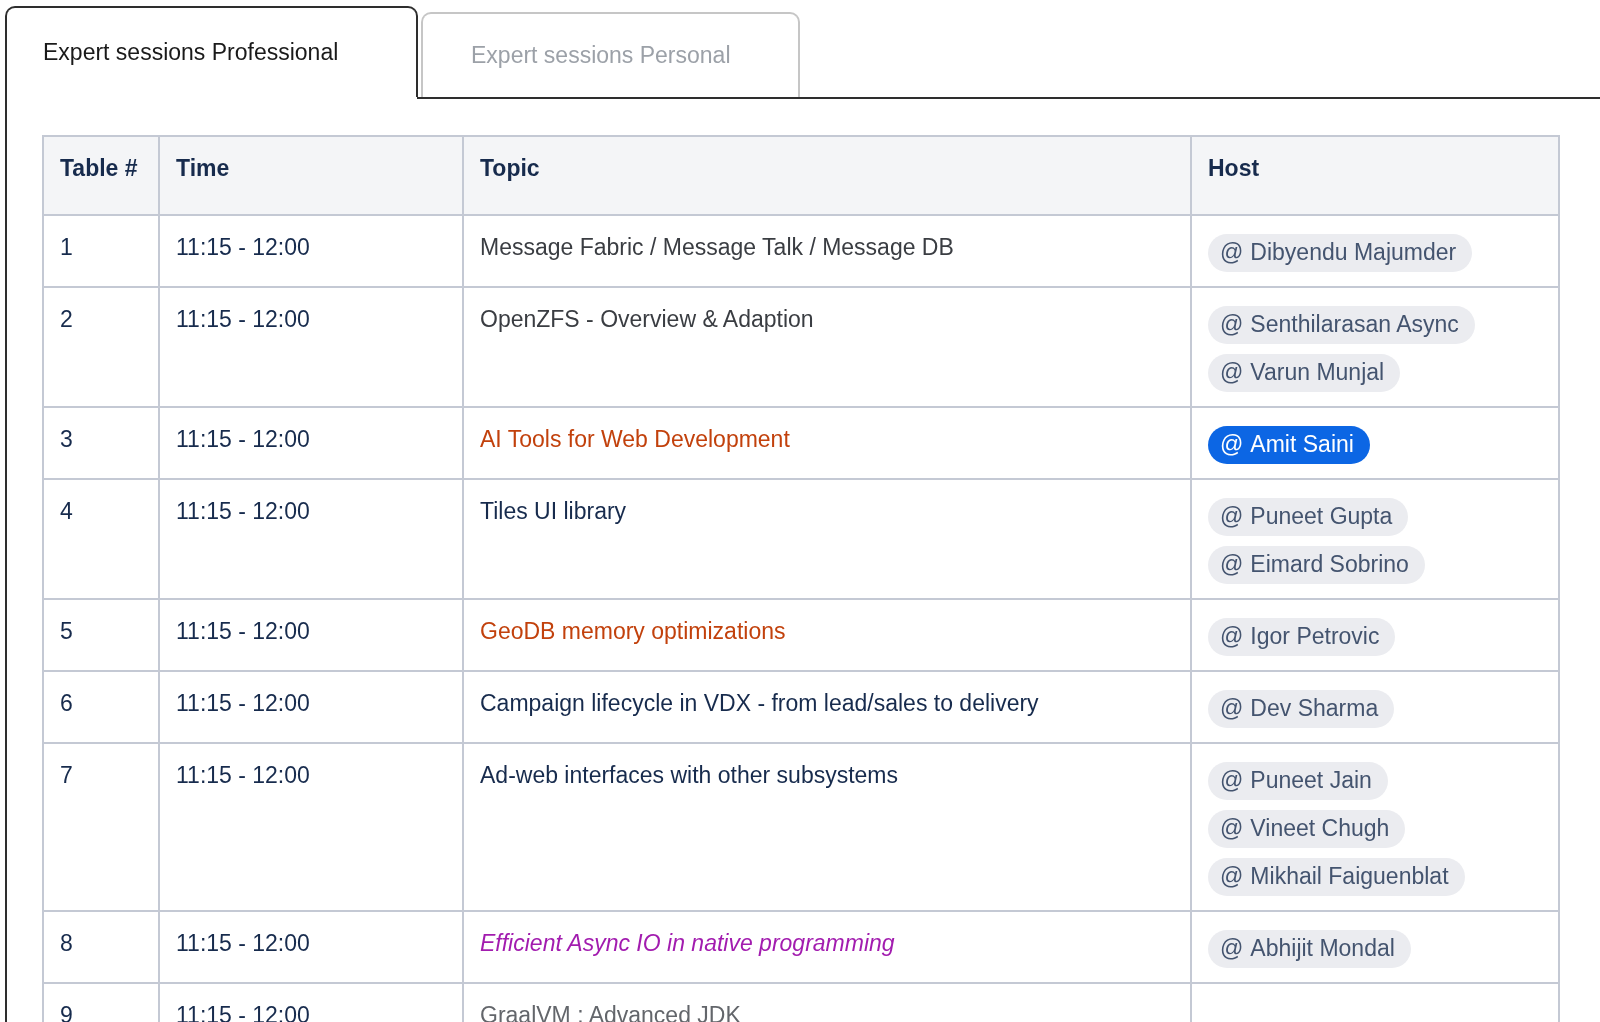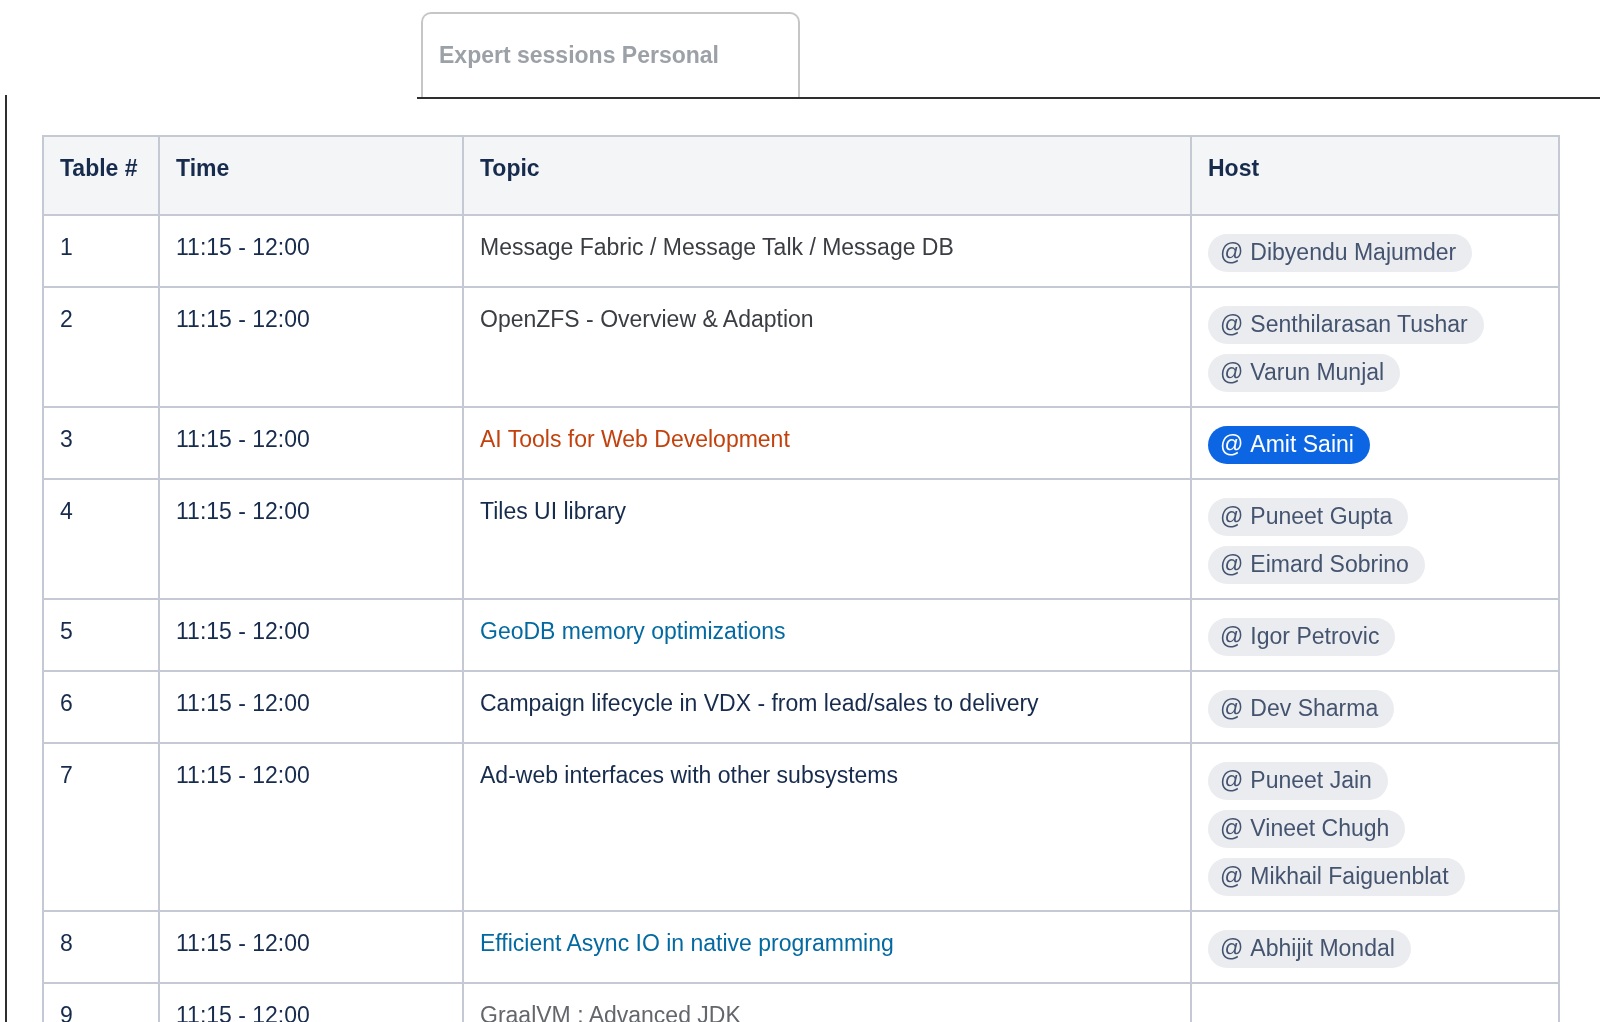--- a/index.html
+++ b/index.html
@@ -22,21 +22,21 @@
   .stage{position:relative;width:1600px;height:1022px;background:#FFFFFF;}
 
   
   .tab{position:absolute;display:flex;align-items:center;background:#FFFFFF;
     font-size:23px;border-bottom:none;border-top-left-radius:10px;border-top-right-radius:10px;}
   .tab-active{left:5px;top:6px;width:413px;height:91px;z-index:3;
     border:2px solid var(--frame-border);border-bottom:none;
     color:var(--active-tab-text);padding-left:36px;}
   .tab-inactive{left:421px;top:12px;width:379px;height:85px;z-index:1;
     border:2px solid var(--inactive-tab-border);border-bottom:none;
-    color:var(--inactive-tab-text);padding-left:16px;font-weight:bold;}
+    color:var(--inactive-tab-text);padding-left:48px;}
 
   
   .panel-top-line{position:absolute;left:417px;top:97px;width:1183px;height:0;
     border-top:2px solid var(--frame-border);z-index:2;}
   .panel-left-line{position:absolute;left:5px;top:95px;height:927px;width:0;
     border-left:2px solid var(--frame-border);}
 
   
   .table-wrap{position:absolute;left:42px;top:135px;}
   table{border-collapse:collapse;table-layout:fixed;width:1516px;background:#FFFFFF;}
@@ -63,20 +63,23 @@
     border-radius:20px;padding:3px 16px 5px 12px;font-size:23px;line-height:30px;
     white-space:nowrap;cursor:pointer;}
   .host-pill.current{background:var(--current-pill-bg);color:var(--current-pill-text);}
   .host-pill .at{font-size:23px;}
 </style>
 </head>
 <body>
 
 <div class="stage">
 
+  <div class="tab tab-active">
+    <span>Expert sessions Professional</span>
+  </div>
   <div class="tab tab-inactive">
     <span>Expert sessions Personal</span>
   </div>
   <div class="panel-top-line"></div>
   <div class="panel-left-line"></div>
 
   <div class="table-wrap">
     <table>
       <colgroup>
           <col class="c-num">
@@ -107,21 +110,21 @@
             </td>
           </tr>
           <tr>
             <td class="col-num">2</td>
             <td class="col-time">11:15 - 12:00</td>
             <td class="col-topic" style="color: rgb(58, 61, 66);">OpenZFS - Overview &amp; Adaption</td>
             <td class="col-host">
               <div class="hosts">
                 <span class="host-pill">
                   <span class="at">@</span>
-                  <span>Senthilarasan Tushar</span>
+                  <span>Senthilarasan Async</span>
                 </span>
                 <span class="host-pill">
                   <span class="at">@</span>
                   <span>Varun Munjal</span>
                 </span>
               </div>
             </td>
           </tr>
           <tr>
             <td class="col-num">3</td>
@@ -149,21 +152,21 @@
                 <span class="host-pill">
                   <span class="at">@</span>
                   <span>Eimard Sobrino</span>
                 </span>
               </div>
             </td>
           </tr>
           <tr>
             <td class="col-num">5</td>
             <td class="col-time">11:15 - 12:00</td>
-            <td class="col-topic" style="color: #0369a1;">GeoDB memory optimizations</td>
+            <td class="col-topic" style="color: #c2410c;">GeoDB memory optimizations</td>
             <td class="col-host">
               <div class="hosts">
                 <span class="host-pill">
                   <span class="at">@</span>
                   <span>Igor Petrovic</span>
                 </span>
               </div>
             </td>
           </tr>
           <tr>
@@ -196,21 +199,21 @@
                 <span class="host-pill">
                   <span class="at">@</span>
                   <span>Mikhail Faiguenblat</span>
                 </span>
               </div>
             </td>
           </tr>
           <tr>
             <td class="col-num">8</td>
             <td class="col-time">11:15 - 12:00</td>
-            <td class="col-topic" style="color: #0369a1;">Efficient Async IO in native programming</td>
+            <td class="col-topic" style="color: #a21caf; font-style: italic;">Efficient Async IO in native programming</td>
             <td class="col-host">
               <div class="hosts">
                 <span class="host-pill">
                   <span class="at">@</span>
                   <span>Abhijit Mondal</span>
                 </span>
               </div>
             </td>
           </tr>
           <tr>

